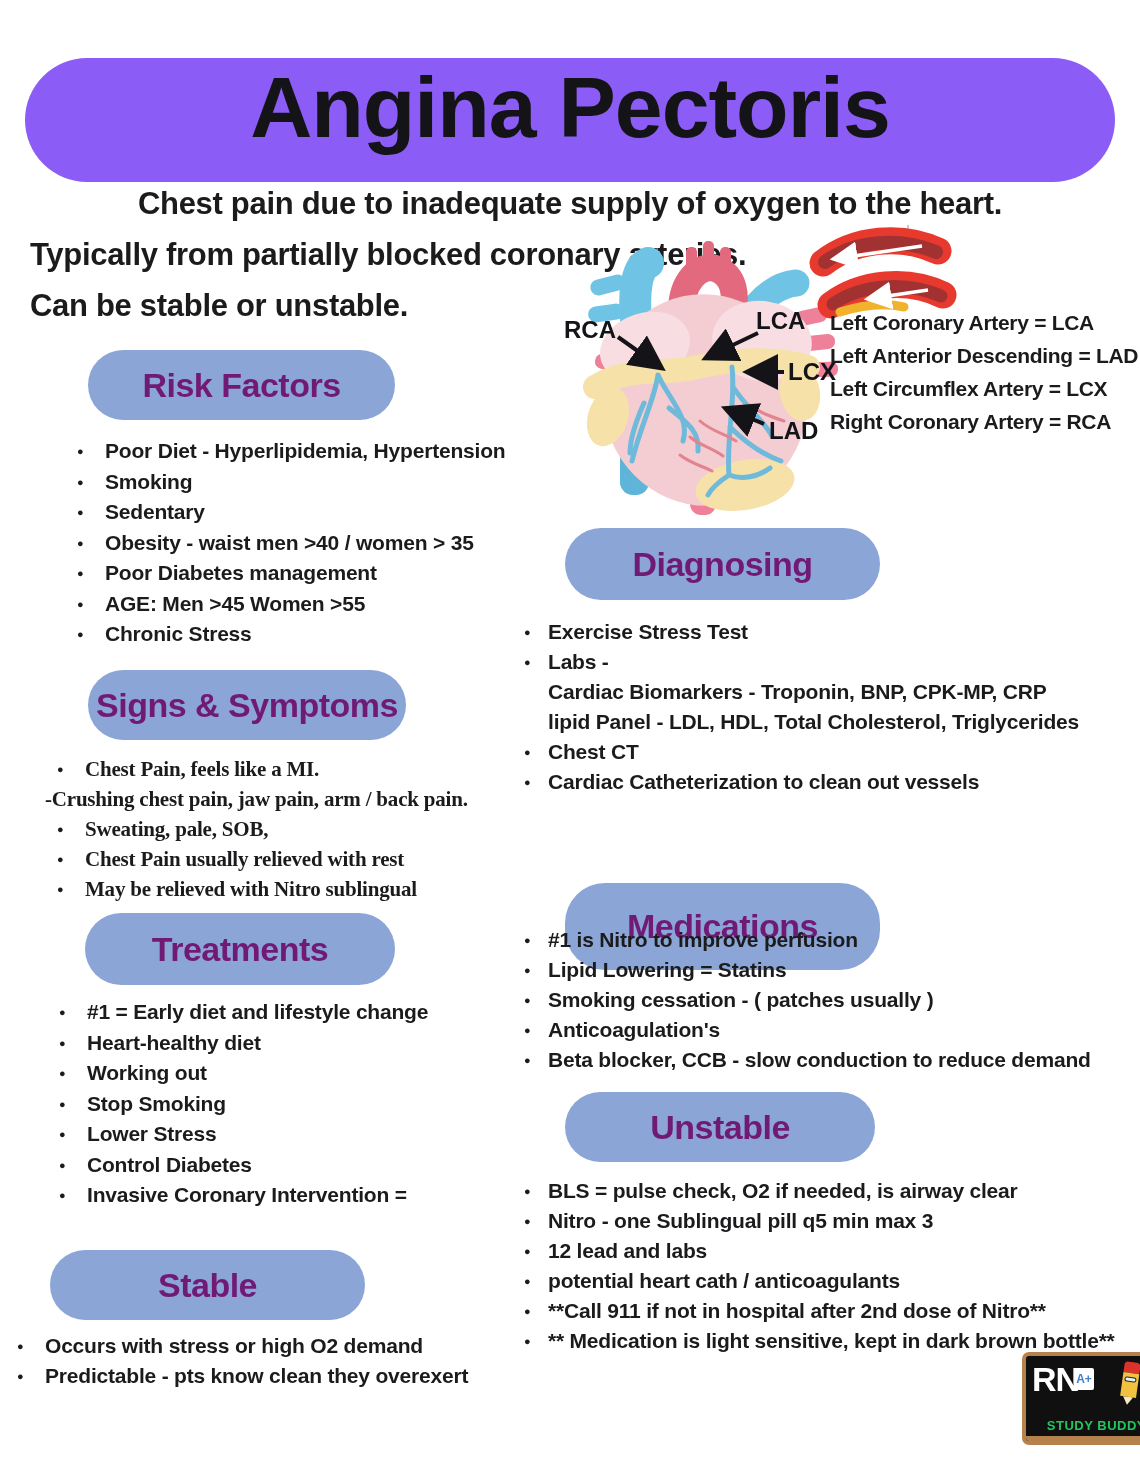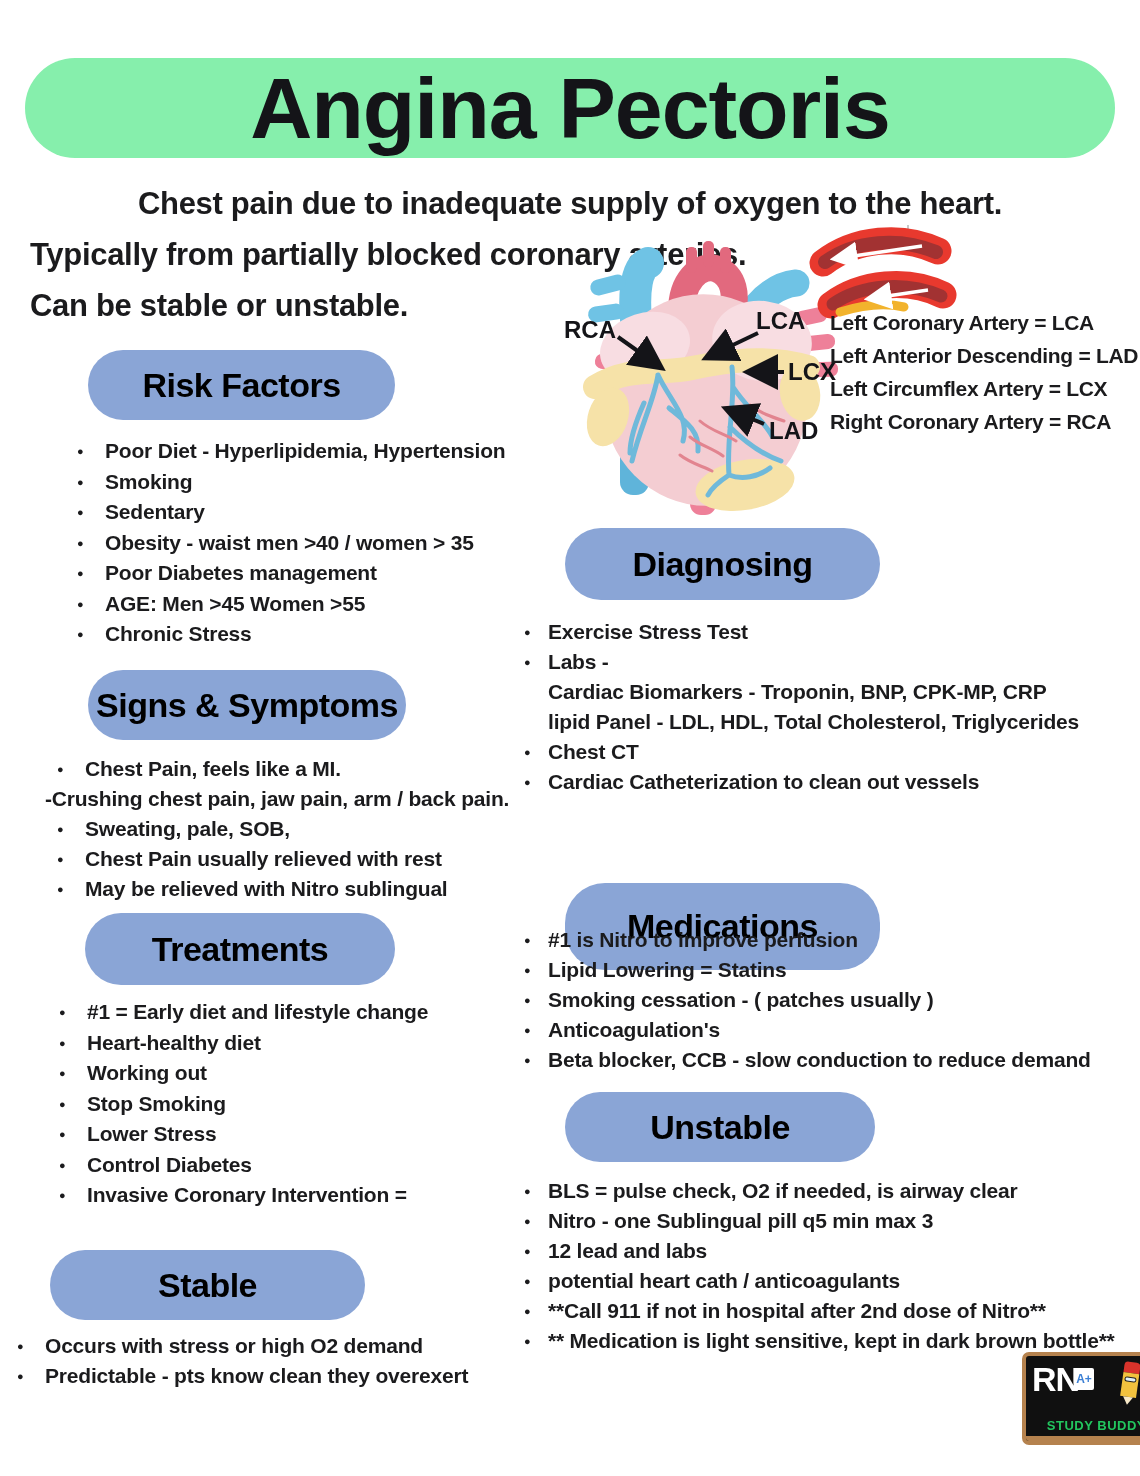--- a/index.html
+++ b/index.html
@@ -8,23 +8,23 @@
     background:#ffffff;
     font-family:"Liberation Sans", sans-serif;
     color:#1b1b1d;
     overflow:hidden;
     position:relative;
   }
   .page{position:absolute;inset:0;}
 
   
   .banner{
-    position:absolute;left:25px;top:58px;width:1090px;height:100px;
-    background:#86efac;border-radius:62px;
-    display:flex;align-items:center;justify-content:center;
+    position:absolute;left:25px;top:58px;width:1090px;height:124px;
+    background:#8b5cf6;border-radius:62px;
+    display:flex;align-items:flex-start;justify-content:center;
   }
   .banner h1{
     margin:0;font-size:86px;font-weight:bold;color:#141418;
     letter-spacing:-1px;white-space:nowrap;
   }
 
   
   .intro-line{position:absolute;font-size:31px;font-weight:bold;letter-spacing:-0.3px;white-space:nowrap;}
   .intro-1{left:0;top:186px;width:1140px;text-align:center;}
   .intro-2{left:30px;top:237px;}
@@ -35,21 +35,21 @@
   .diagram text{font-family:"Liberation Sans",sans-serif;font-size:24px;font-weight:bold;fill:#141418;}
   .legend{
     position:absolute;left:830px;top:306px;margin:0;padding:0;list-style:none;
   }
   .legend li{font-size:21px;font-weight:bold;letter-spacing:-0.3px;line-height:33px;white-space:nowrap;}
 
   
   .pill{
     position:absolute;background:#8aa5d6;border-radius:40px;
     display:flex;align-items:center;justify-content:center;
-    font-size:34px;font-weight:bold;color:#000000;letter-spacing:-0.5px;
+    font-size:34px;font-weight:bold;color:#701a75;letter-spacing:-0.5px;
     white-space:nowrap;
   }
   #pill-risk       {left:88px;  top:350px; width:307px; height:70px;}
   #pill-signs      {left:88px;  top:670px; width:318px; height:70px;}
   #pill-treatments {left:85px;  top:913px; width:310px; height:72px;}
   #pill-stable     {left:50px;  top:1250px;width:315px; height:70px;}
   #pill-diagnosing {left:565px; top:528px; width:315px; height:72px;}
   #pill-medications{left:565px; top:843px; width:315px; height:87px;margin-top:40px;}
   #pill-unstable   {left:565px; top:1092px;width:310px; height:70px;}
 
@@ -61,21 +61,21 @@
     white-space:nowrap;font-weight:bold;color:#1b1b1d;
   }
   .list li::before{
     content:"\25CF";font-size:11px;position:absolute;left:12px;top:50%;
     transform:translateY(-50%);
   }
   .list li.no-bullet{padding-left:0;}
   .list li.no-bullet::before{content:none;}
   .list.lh30 li{line-height:30px;}
   #list-risk       {left:65px;  top:436px;}
-  #list-signs      {left:45px;  top:754px;}
+  #list-signs      {left:45px;  top:754px;font-family:Liberation Serif, serif;}
   #list-treatments {left:47px;  top:997px;}
   #list-stable     {left:5px;   top:1331px;}
   #list-diagnosing {left:510px; top:617px;}
   #list-diagnosing li{padding-left:38px;}
   #list-diagnosing li::before{left:14px;}
   #list-medications{left:510px; top:925px;}
   #list-medications li{padding-left:38px;}
   #list-medications li::before{left:14px;}
   #list-unstable   {left:510px; top:1176px;}
   #list-unstable li{padding-left:38px;}

